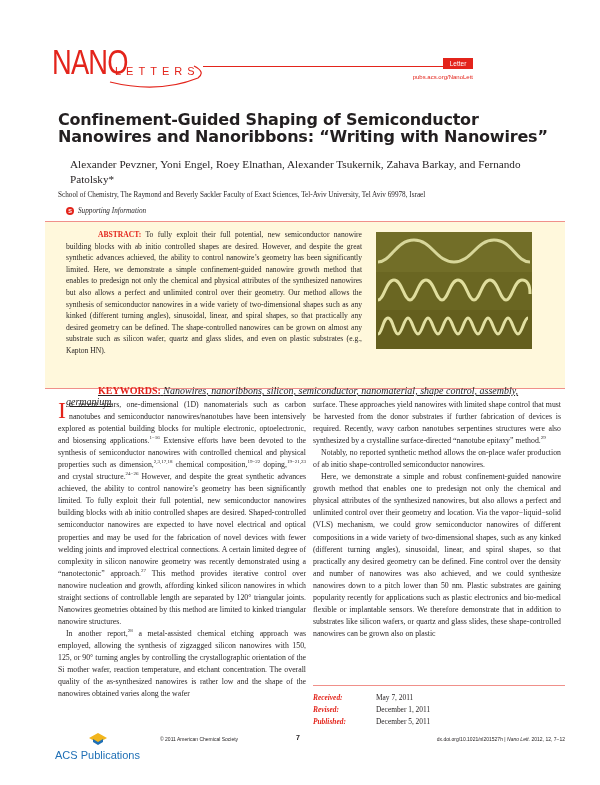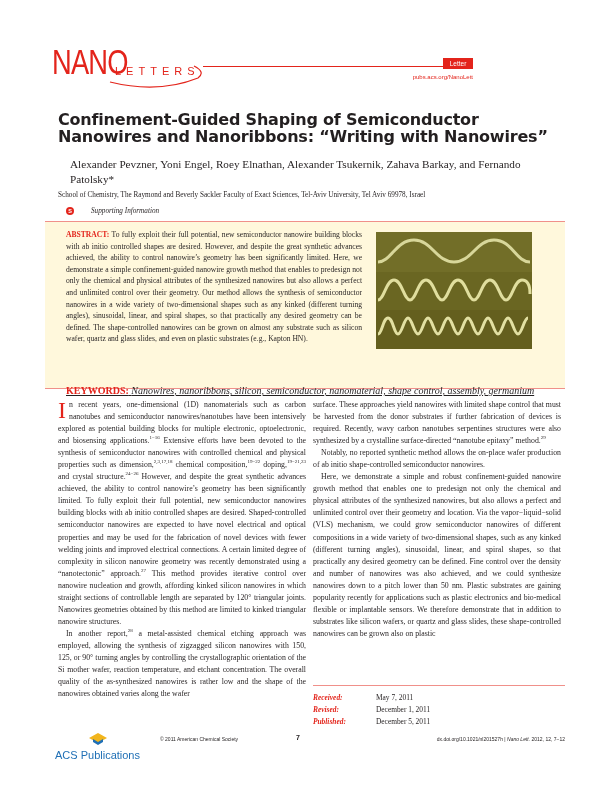--- a/index.html
+++ b/index.html
@@ -9,26 +9,26 @@
   .logo-nano { left:52px; top:44px; font-family:"Liberation Sans", sans-serif; font-size:35px; color:#e3241b; letter-spacing:-1px; font-weight:normal; transform:scaleX(0.78); transform-origin:left top; line-height:1; }
   .logo-letters { left:115px; top:65px; font-family:"Liberation Sans", sans-serif; font-size:11px; color:#e3241b; letter-spacing:5px; }
   .logo-swoosh { left:108px; top:60px; width:100px; height:28px; }
   .header-rule { left:203px; top:66px; width:270px; height:1px; background:#e3241b; }
   .letter-badge { left:443px; top:58px; width:30px; height:11px; background:#e3241b; color:#fff; font-family:"Liberation Sans", sans-serif; font-size:6.5px; text-align:center; line-height:11px; }
   .journal-url { left:400px; top:74px; width:73px; text-align:right; font-family:"Liberation Sans", sans-serif; font-size:6px; color:#e3241b; }
   
   .title { left:58px; top:111px; width:500px; font-family:"DejaVu Sans", sans-serif; font-weight:bold; font-size:16px; line-height:17px; color:#231f20; letter-spacing:-0.2px; }
   .authors { left:58px; top:157px; width:480px; font-size:11.2px; line-height:15px;margin-left:12px; }
   .affil { left:58px; top:191px; width:500px; font-size:7.2px; }
-  .si { left:66px; top:207px; font-size:7.2px; font-style:italic; display:flex; align-items:center; gap:17px; }
+  .si { left:66px; top:207px; font-size:7.2px; font-style:italic; display:flex; align-items:center; gap:4px; }
   .si-icon { width:8px; height:8px; border-radius:50%; background:#e3241b; color:#fff; font-size:5.5px; text-align:center; line-height:8px; font-family:"Liberation Sans", sans-serif; font-style:normal; font-weight:bold; }
   
   .abstract-box { left:45px; top:221px; width:520px; height:166px; background:#fff8dc; border-top:1px solid #f0908a; border-bottom:1px solid #f0908a; }
   .abstract-text { left:66px; top:229px; width:296px; font-size:7.6px; line-height:11.6px; text-align:justify; }
-  .label-red { color:#e3241b; font-weight:bold; }
+  .label-red { color:#e3241b; font-weight:bold;margin-left:32px; }
   .toc-image { left:376px; top:232px; width:156px; height:117px; background:#6e6a24; overflow:hidden; }
   .keywords { left:66px; top:385px; width:480px; font-size:10px;text-decoration:underline; }
   .keywords .kw { font-style:italic; }
   
   .col { width:248px; font-size:7.8px; line-height:12.05px; text-align:justify; }
   .col p { margin:0; text-indent:8px; }
   .col p.first { text-indent:0; }
   .dropcap { float:left; font-size:24px; line-height:20px; color:#e3241b; margin-right:3px; margin-top:1px; }
   .col1 { left:58px; top:399px; }
   .col2 { left:313px; top:399px; }

